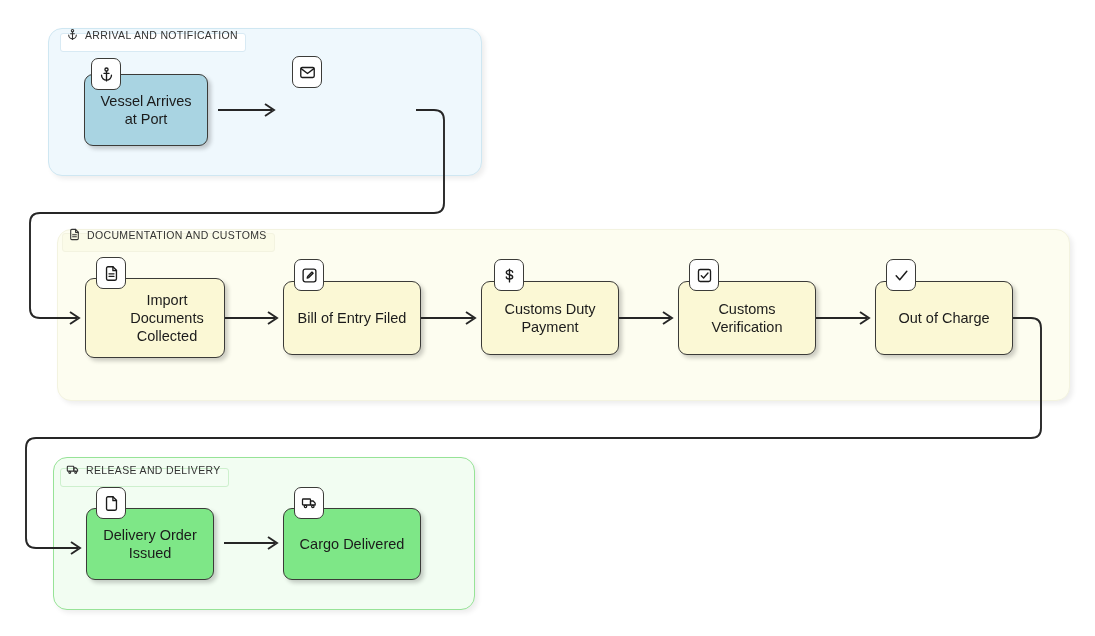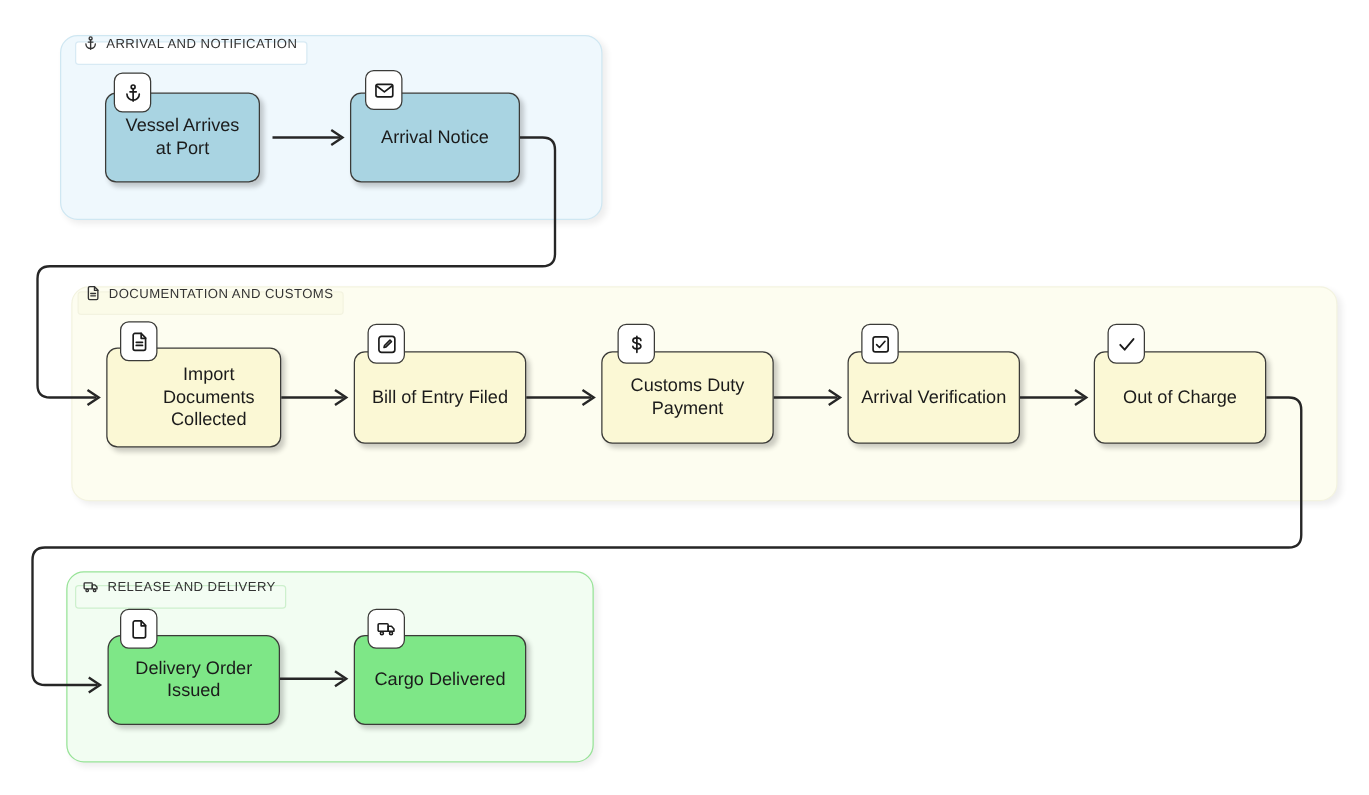--- a/index.html
+++ b/index.html
@@ -102,23 +102,20 @@
     <span>
       <svg width="17" height="17" viewBox="0 0 24 24" fill="none" stroke="#1b1b1b" stroke-width="1.9" stroke-linecap="round" stroke-linejoin="round">
         <circle cx="12" cy="5" r="2.2"></circle>
           <line x1="12" y1="7.2" x2="12" y2="21"></line>
         <path d="M5 13a7 7 0 0 0 14 0"></path>
           <line x1="8.5" y1="10.5" x2="15.5" y2="10.5"></line>
       </svg>
     </span>
   </div>
 
-  <div class="node blue" style="left:280px;top:74px;width:136px;height:72px;">
-    <span>Arrival Notice</span>
-  </div>
   <div class="node-badge" style="left:292px;top:56px;">
     <span>
       <svg width="17" height="17" viewBox="0 0 24 24" fill="none" stroke="#1b1b1b" stroke-width="1.9" stroke-linecap="round" stroke-linejoin="round">
         <rect x="2.5" y="5" width="19" height="14" rx="2"></rect>
         <path d="M3 6.5l9 7 9-7"></path>
       </svg>
     </span>
   </div>
 
   <div class="group cream" style="left:57px;top:229px;width:1013px;height:172px;"></div>
@@ -167,21 +164,21 @@
   <div class="node-badge" style="left:494px;top:259px;">
     <span class="badge-dollar">
       <svg width="17" height="17" viewBox="0 0 24 24" fill="none" stroke="#1b1b1b" stroke-width="1.9" stroke-linecap="round" stroke-linejoin="round">
         <line x1="12" y1="3" x2="12" y2="21"></line>
         <path d="M16.5 7.5c0-1.7-2-2.8-4.5-2.8S7.5 5.8 7.5 7.7s1.9 2.7 4.5 3.2 4.5 1.3 4.5 3.2-2 2.9-4.5 2.9-4.5-1.2-4.5-2.9"></path>
       </svg>
     </span>
   </div>
 
   <div class="node cream" style="left:678px;top:281px;width:138px;height:74px;">
-    <span>Arrival Verification</span>
+    <span>Customs Verification</span>
   </div>
   <div class="node-badge" style="left:689px;top:259px;">
     <span>
       <svg width="17" height="17" viewBox="0 0 24 24" fill="none" stroke="#1b1b1b" stroke-width="1.9" stroke-linecap="round" stroke-linejoin="round">
         <rect x="3.5" y="3.5" width="17" height="17" rx="2.5"></rect>
         <path d="M7.5 12.3l3.2 3.2 6.2-7"></path>
       </svg>
     </span>
   </div>
 
@@ -203,21 +200,21 @@
       <svg width="14" height="13" viewBox="0 0 24 24" fill="none" stroke="#333" stroke-width="2" stroke-linecap="round" stroke-linejoin="round">
         <rect x="1.5" y="6" width="12" height="9" rx="1.2"></rect>
         <path d="M13.5 9h4l3 3.2V15h-7z"></path>
         <circle cx="6" cy="17.3" r="1.8"></circle>
           <circle cx="17" cy="17.3" r="1.8"></circle>
       </svg>
     </span>
     <span>RELEASE AND DELIVERY</span>
   </div>
 
-  <div class="node green" style="left:86px;top:508px;width:138px;height:72px;border-radius:11px;">
+  <div class="node green" style="left:86px;top:508px;width:128px;height:72px;">
     <span>Delivery Order Issued</span>
   </div>
   <div class="node-badge" style="left:96px;top:487px;">
     <span>
       <svg width="17" height="17" viewBox="0 0 24 24" fill="none" stroke="#1b1b1b" stroke-width="1.9" stroke-linecap="round" stroke-linejoin="round">
         <path d="M14 2.5H7a2 2 0 0 0-2 2v15a2 2 0 0 0 2 2h10a2 2 0 0 0 2-2V7.5z"></path>
         <path d="M14 2.5V8h5"></path>
       </svg>
     </span>
   </div>

